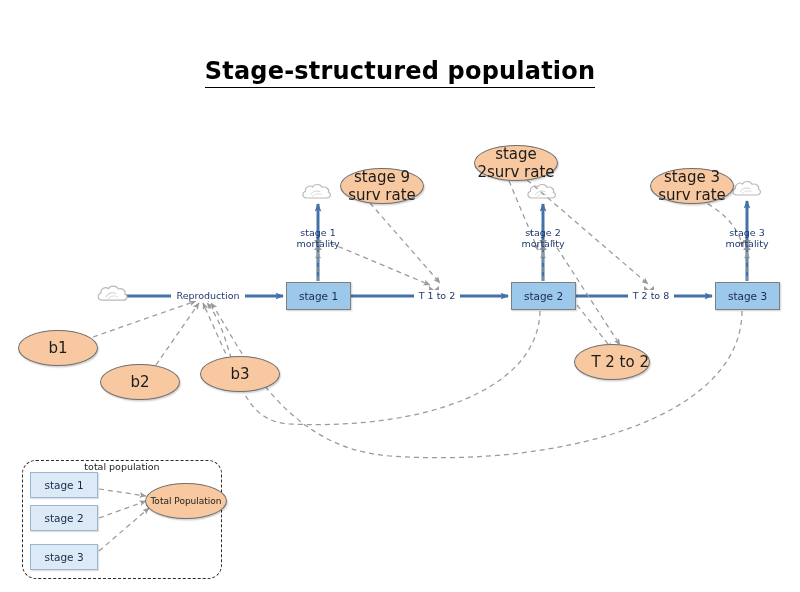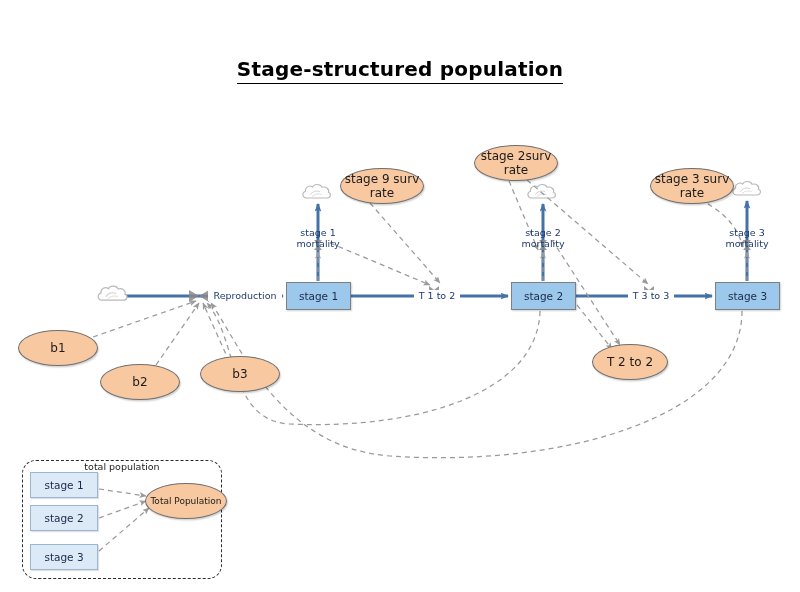--- a/index.html
+++ b/index.html
@@ -20,21 +20,21 @@
     top: 0;
     width: 800px;
     height: 592px;
   }
   .diagram-title {
     position: absolute;
     left: 0;
     top: 57px;
     width: 800px;
     text-align: center;
-    font-size: 20px;
+    font-size: 24px;
     font-weight: 700;
     color: #000000;
     letter-spacing: 0.2px;
     font-family: "DejaVu Sans", sans-serif;
   }
   .diagram-title span {
     border-bottom: 1.5px solid #000;
     padding-bottom: 2px;
   }
   
@@ -56,21 +56,21 @@
     box-shadow: 1px 1px 1px rgba(0,0,0,0.12);
   }
   
   .aux {
     position: absolute;
     box-sizing: border-box;
     background: #F8C8A0;
     border: 1.4px solid #6f6f6f;
     border-radius: 50%;
     color: #1b1b1b;
-    font-size: 12px;
+    font-size: 15px;
     display: flex;
     align-items: center;
     justify-content: center;
     text-align: center;
     box-shadow: 1px 1.5px 1.5px rgba(0,0,0,0.18);
   }
   
   .flow-label {
     position: absolute;
     color: #1F3A6E;
@@ -226,29 +226,29 @@
 </div>
 <div class="aux" style="left:18px; top:330px; width:80px; height:36px;">
   <span>b1</span>
 </div>
 <div class="aux" style="left:100px; top:364px; width:80px; height:36px;text-align:right;">
   <span>b2</span>
 </div>
 <div class="aux" style="left:200px; top:356px; width:80px; height:36px;">
   <span>b3</span>
 </div>
-<div class="aux" style="left:592px; top:344px; width:76px; height:36px;">
+<div class="aux" style="left:574px; top:344px; width:76px; height:36px;justify-content:flex-end;">
   <span>T 2 to 2</span>
 </div>
 <div class="aux" style="left:145px; top:483px; width:82px; height:36px; font-size:9px;">
   <span>Total Population</span>
 </div>
 
-<div class="flow-label onLine" style="left:171px; top:290px; width:72px;margin-left:37px;">Reproduction</div>
+<div class="flow-label onLine" style="left:171px; top:290px; width:72px;">Reproduction</div>
 <div class="flow-label onLine" style="left:414px; top:290px; width:44px;">T 1 to 2</div>
-<div class="flow-label onLine" style="left:628px; top:290px; width:44px;">T 3 to 3</div>
+<div class="flow-label onLine" style="left:628px; top:290px; width:44px;">T 2 to 8</div>
 
 <div class="flow-label" style="left:286px; top:227px; width:64px;">stage 1
 mortality</div>
 <div class="flow-label" style="left:511px; top:227px; width:64px;">stage 2
 mortality</div>
 <div class="flow-label" style="left:715px; top:227px; width:64px;">stage 3
 mortality</div>
 
 </body></html>

